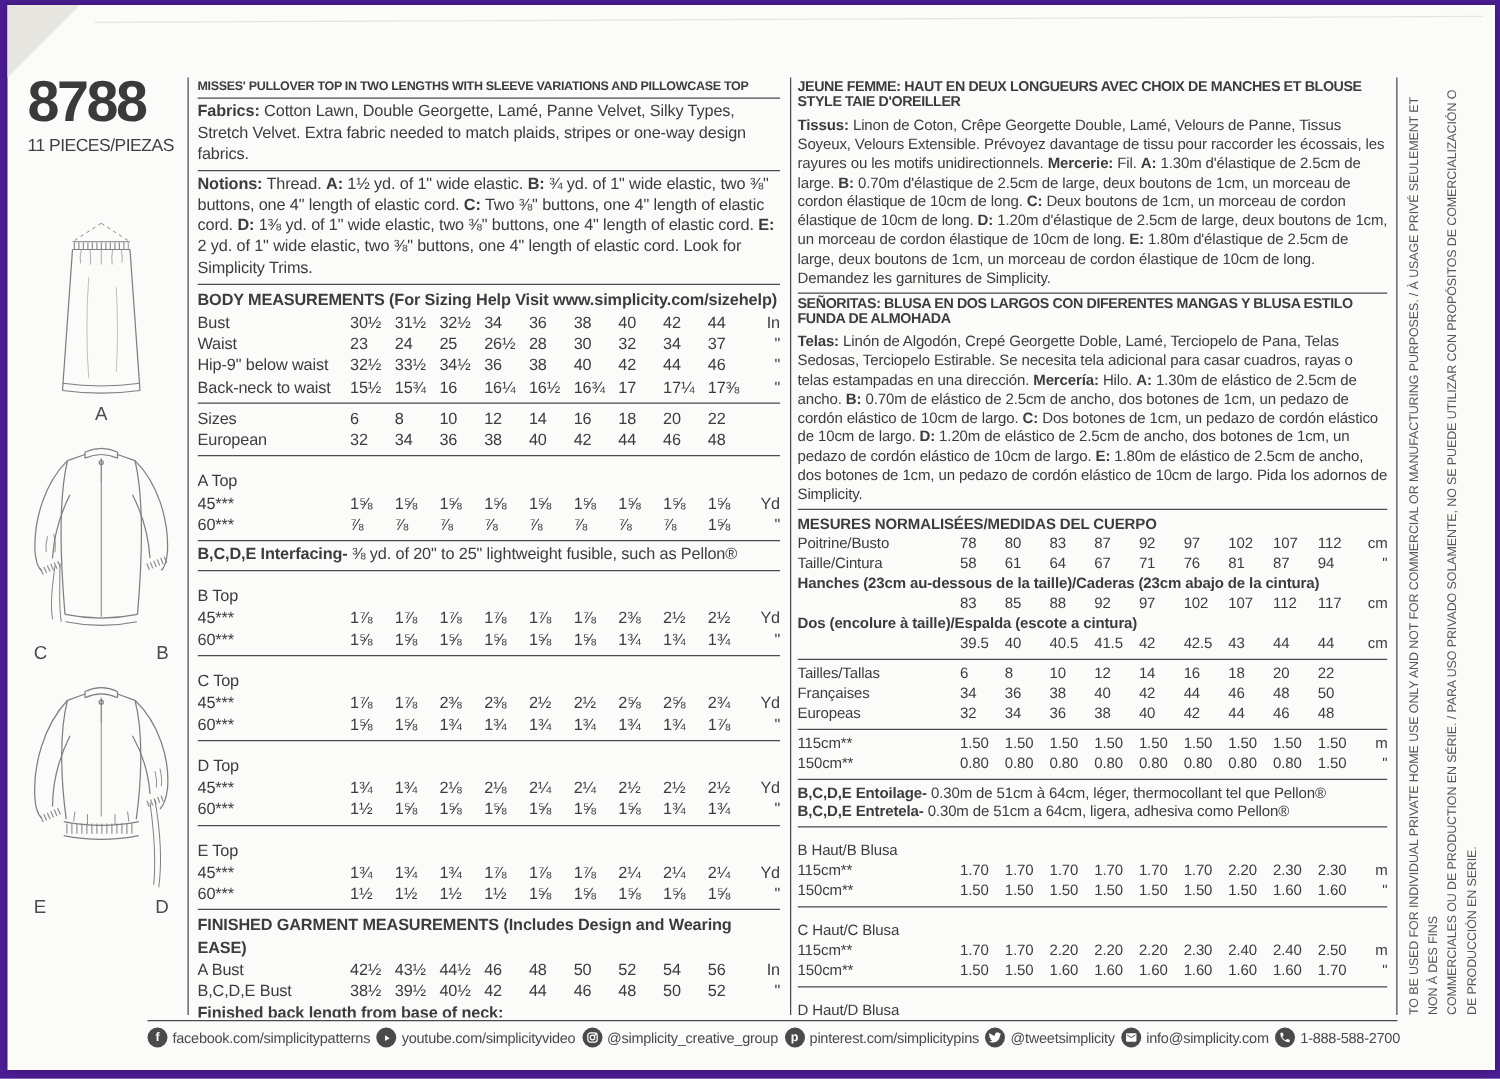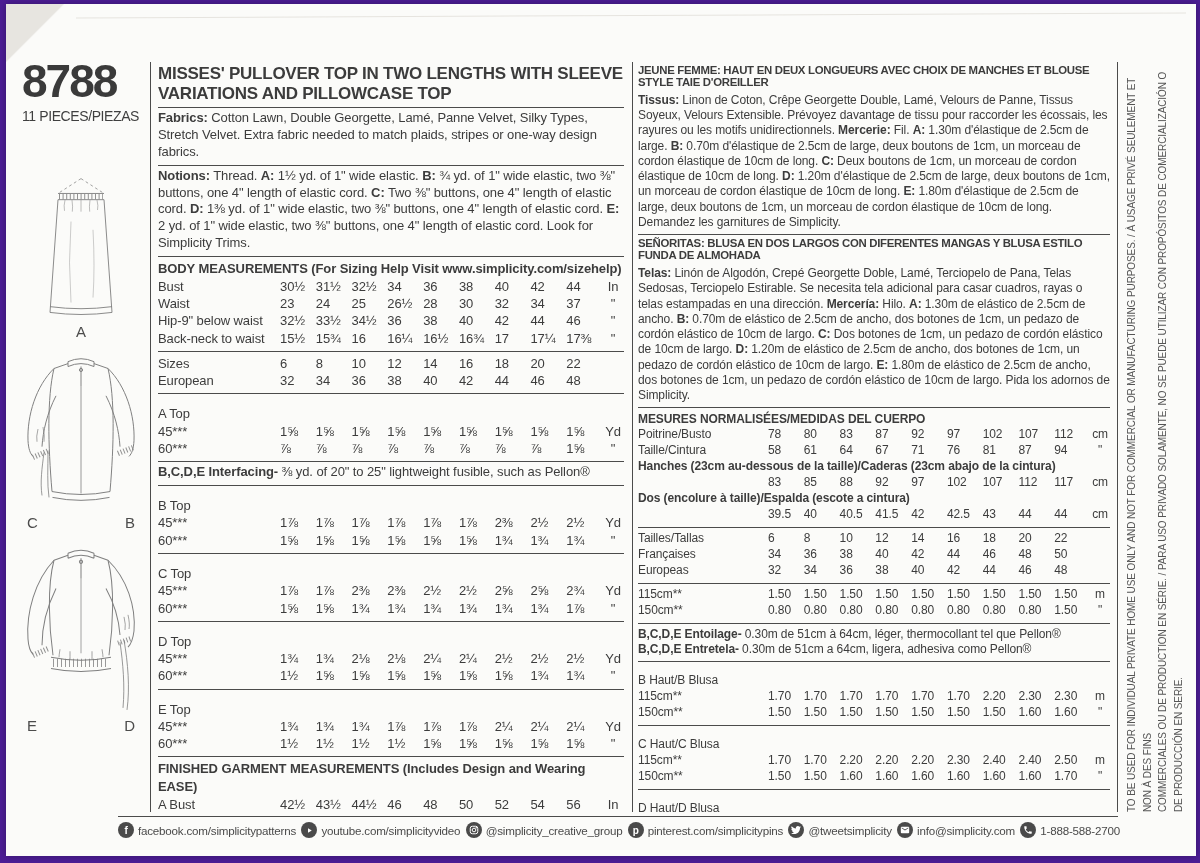--- a/index.html
+++ b/index.html
@@ -21,29 +21,29 @@
   .viewblock{display:flex;flex-direction:column;align-items:center;}
   .vlabelrow{display:flex;justify-content:space-between;width:108px;font-size:15px;color:#4c4c4c;line-height:1;}
   .vlabelrow.center{justify-content:center;}
   .sketch{display:block;}
 
   
   .col{position:absolute;top:58px;height:752px;overflow:hidden;}
   .col-en{left:152px;width:466px;font-size:13px;letter-spacing:-.1px;}
   .col-intl{left:632px;width:472px;font-size:12px;letter-spacing:-.1px;}
   .sect{border-bottom:1.4px solid #4b4b4b;padding:3px 0 4px;}
-  .title{font-weight:700;font-size:17px;letter-spacing:-.25px;padding:2px 0 3px;}
+  .title{font-weight:700;font-size:10px;letter-spacing:-.25px;padding:2px 0 3px;}
   .col-intl .title{font-size:11.4px;letter-spacing:-.3px;}
   .para{line-height:1.3;padding:2px 0 4px;}
   .col-intl .para{line-height:1.27;}
   .theader{font-weight:700;line-height:1.35;}
   .trow{display:flex;line-height:1.33;}
   .tlabel{flex:0 0 122px;font-weight:400;white-space:nowrap;}
   .tcell{flex:1 1 0;}
-  .tunit{flex:0 0 22px;text-align:center;}
+  .tunit{flex:0 0 22px;text-align:right;}
   .col-intl .tlabel{flex:0 0 130px;}
   .col-intl .tunit{flex:0 0 20px;}
   .tfull{font-weight:700;line-height:1.33;}
   .ttitle{margin-top:8px;}
 
   
   .edge{position:absolute;left:1118px;top:56px;height:752px;width:72px;
         writing-mode:vertical-rl;transform:rotate(180deg);
         font-size:10px;line-height:1.55;letter-spacing:-.1px;color:#555;}
 

